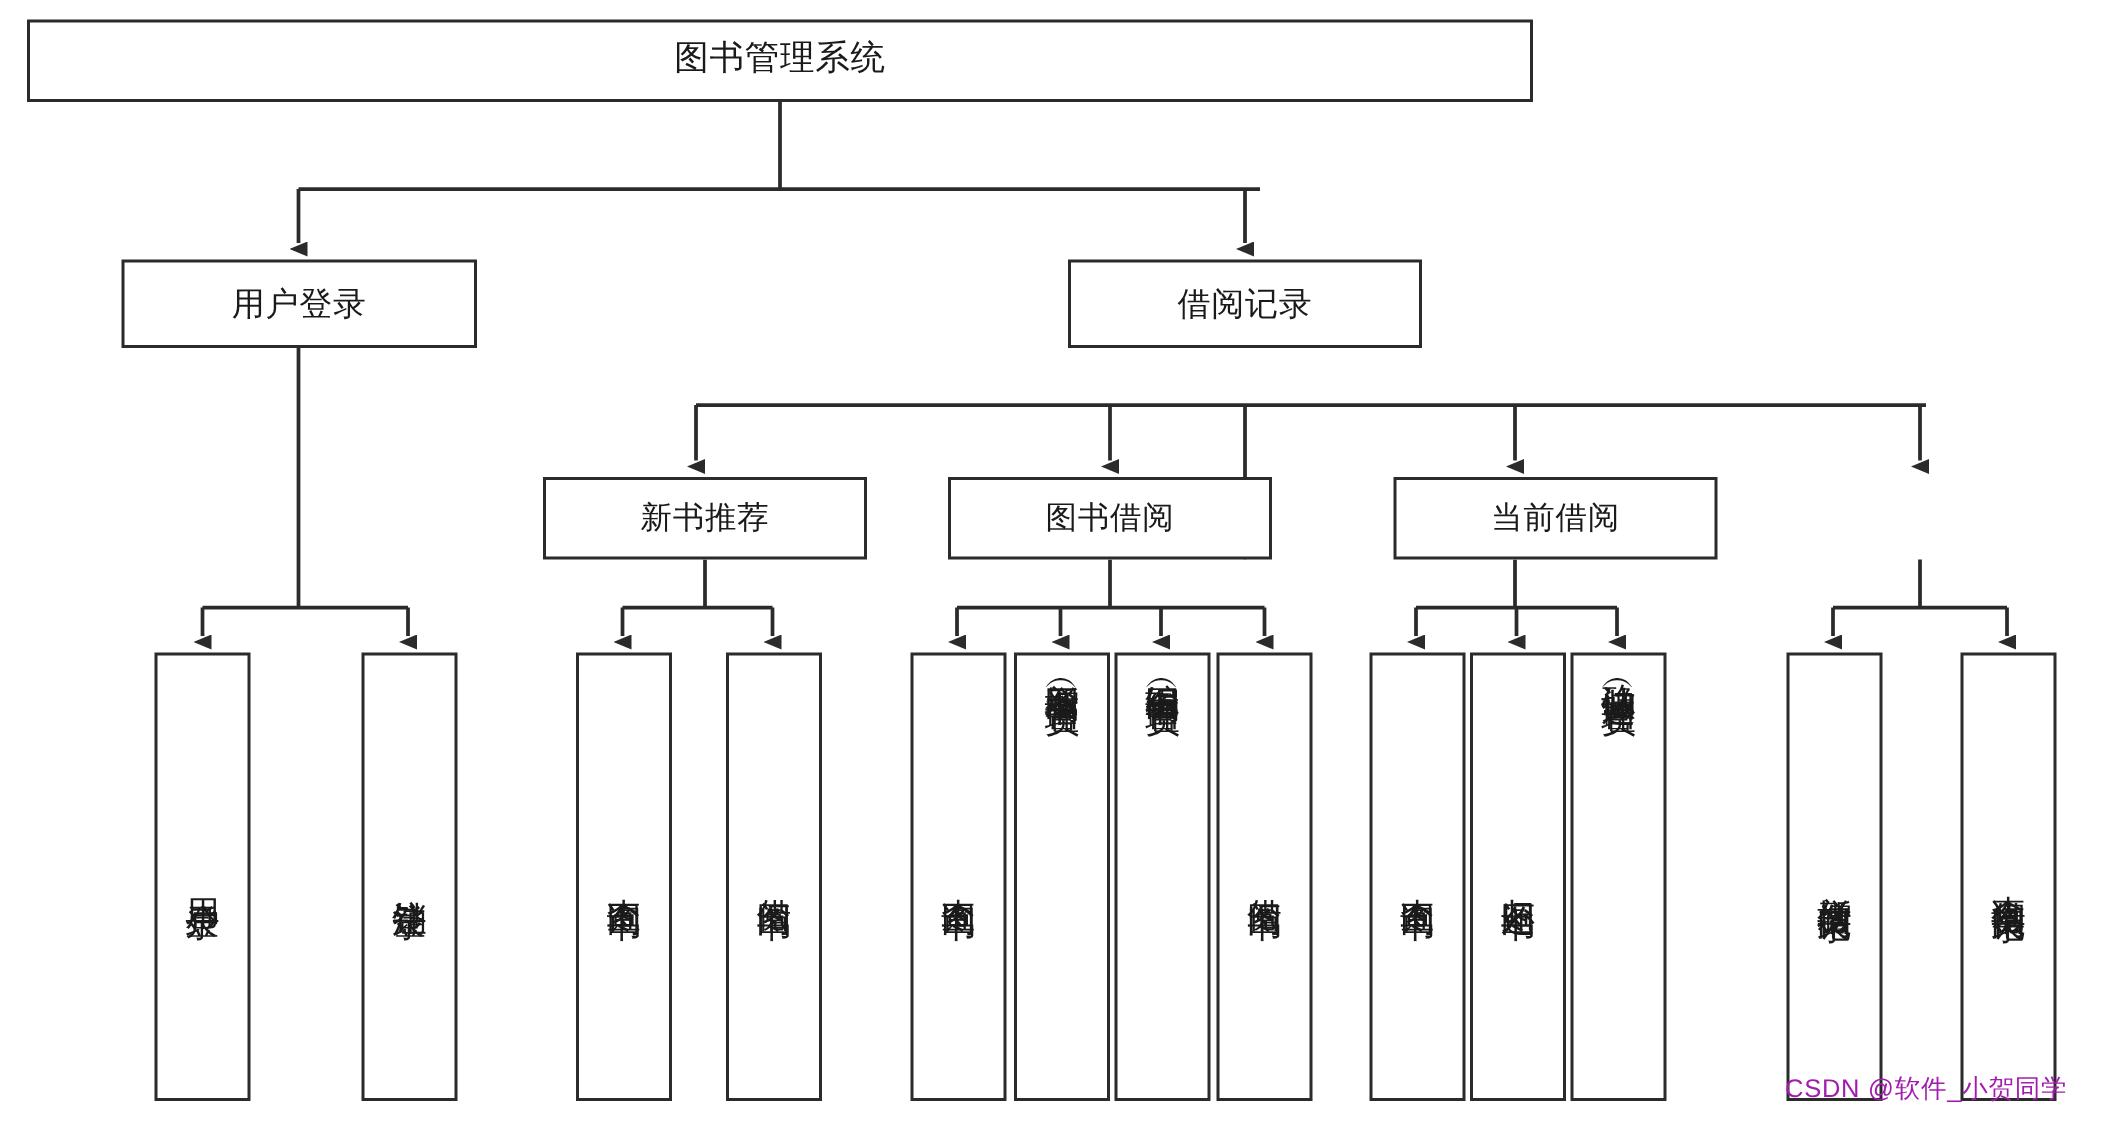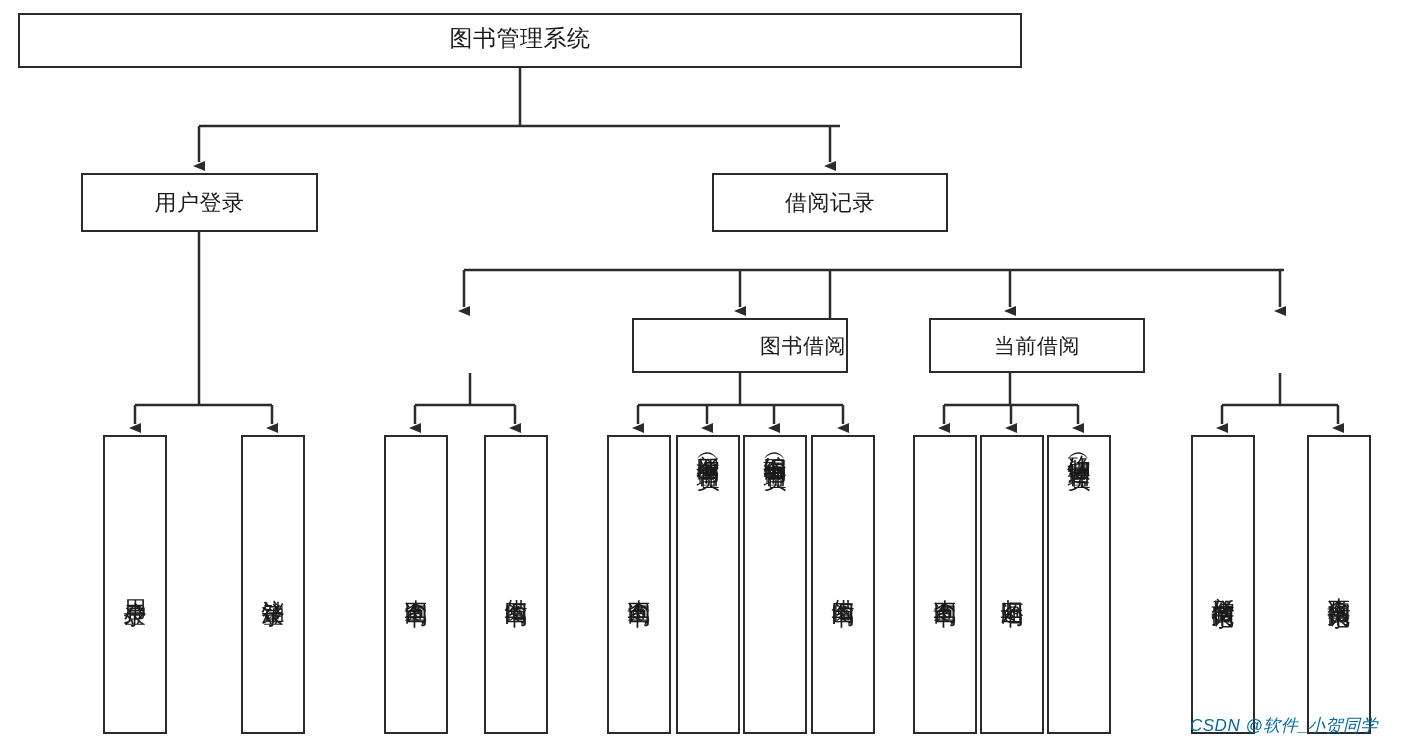--- a/index.html
+++ b/index.html
@@ -56,25 +56,24 @@
     font-size: 23px;
     line-height: 1.18;
     letter-spacing: 2px;
     white-space: nowrap;
   }
   .node.leaf.center-v {
     align-items: center;
   }
   .watermark {
     position: absolute;
-    color: #0369a1;
+    color: #a21caf;
     font-size: 17px;
     white-space: nowrap;
     letter-spacing: 0.5px;
-    font-style: italic;
   }
 </style>
 </head>
 <body>
 
 <div id="canvas">
 
   <svg class="connectors" viewBox="0 0 1405 747">
     <defs>
       <marker id="arrow" markerWidth="10" markerHeight="12" refX="1" refY="6" orient="auto" markerUnits="userSpaceOnUse">
@@ -142,22 +141,25 @@
   </div>
 
   <div class="node lvl2" style="left:81px; top:173px; width:237px; height:59px;">
     <span class="label">用户登录</span>
   </div>
 
   <div class="node lvl2" style="left:712px; top:173px; width:236px; height:59px;">
     <span class="label">借阅记录</span>
   </div>
 
-
-  <div class="node lvl3" style="left:632px; top:318px; width:216px; height:55px;justify-content:flex-end;">
+  <div class="node lvl3" style="left:362px; top:318px; width:216px; height:55px;">
+    <span class="label">新书推荐</span>
+  </div>
+
+  <div class="node lvl3" style="left:632px; top:318px; width:216px; height:55px;">
     <span class="label">图书借阅</span>
   </div>
 
   <div class="node lvl3" style="left:902px; top:318px; width:216px; height:55px;margin-left:27px;">
     <span class="label">当前借阅</span>
   </div>
 
 
   <div class="node leaf center-v" style="left:103px; top:435px; width:64px; height:299px;">
     <span class="label">用户登录</span>

